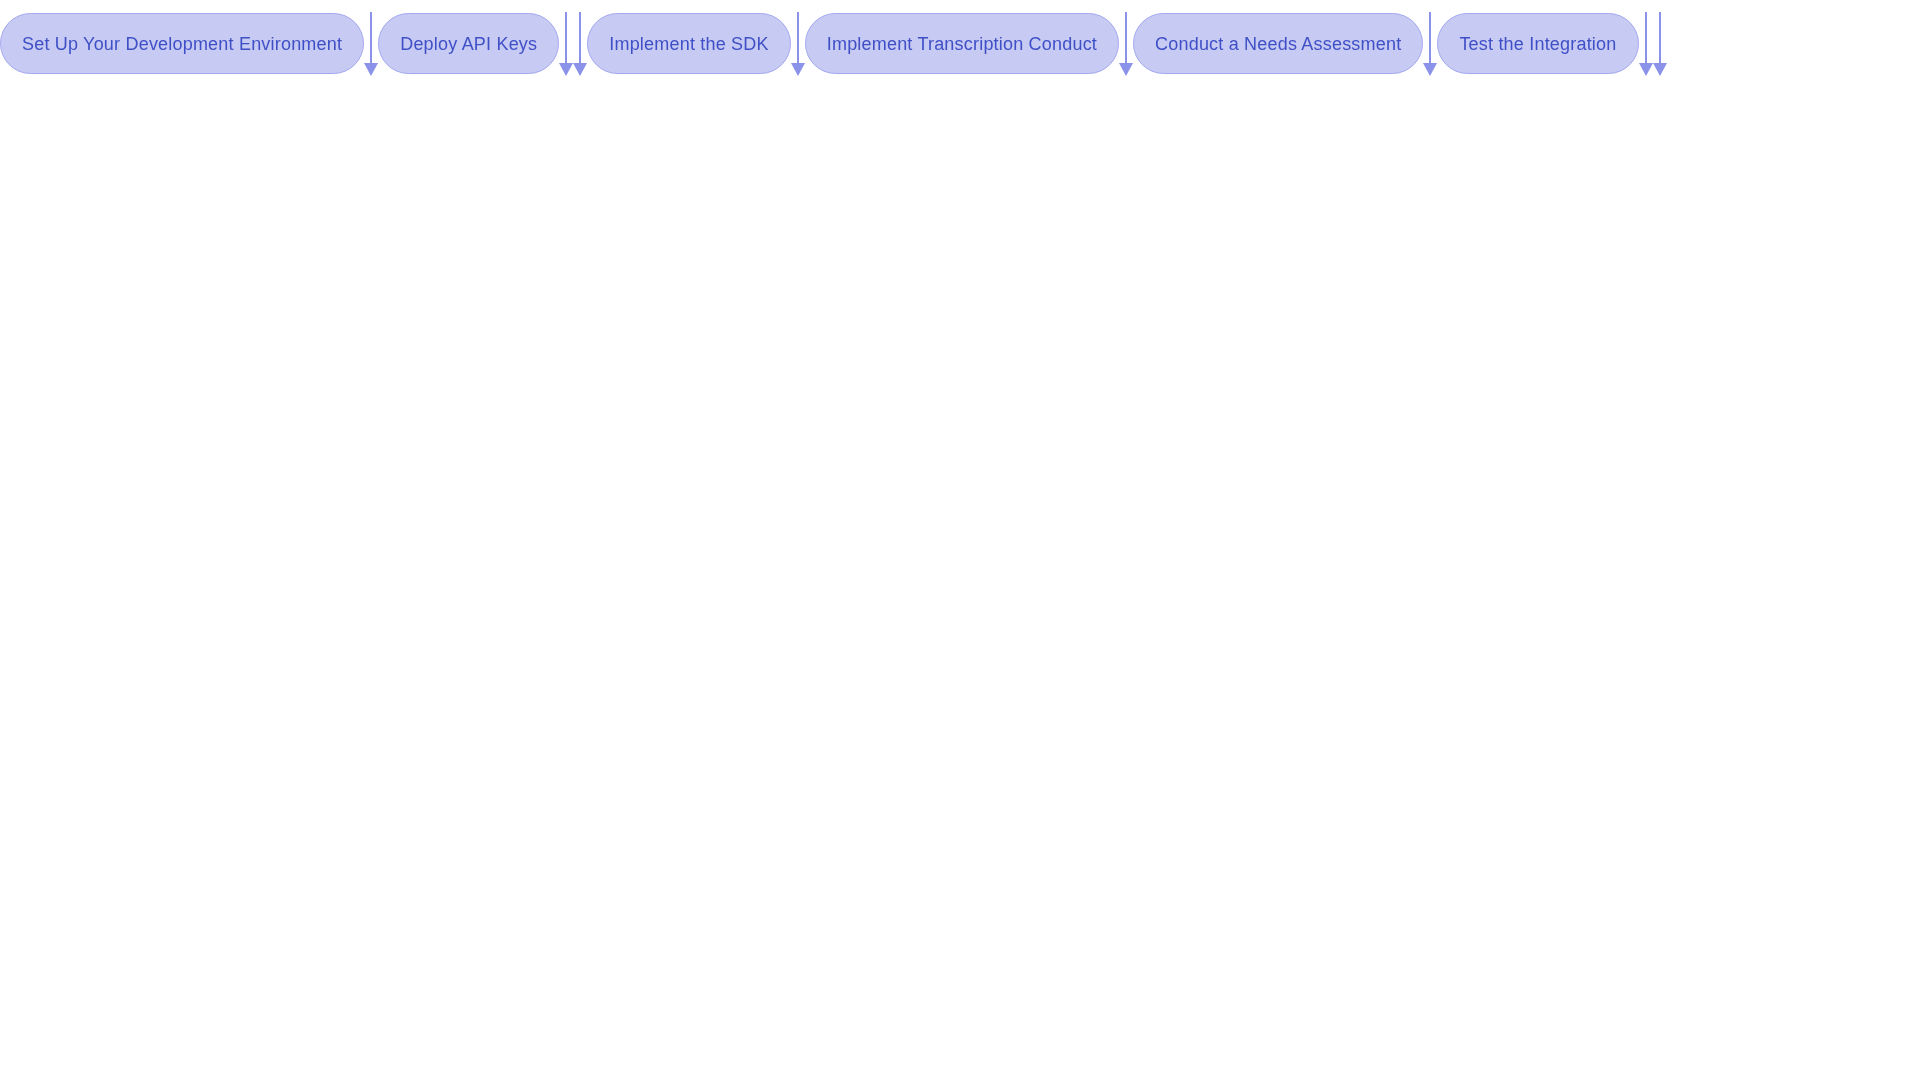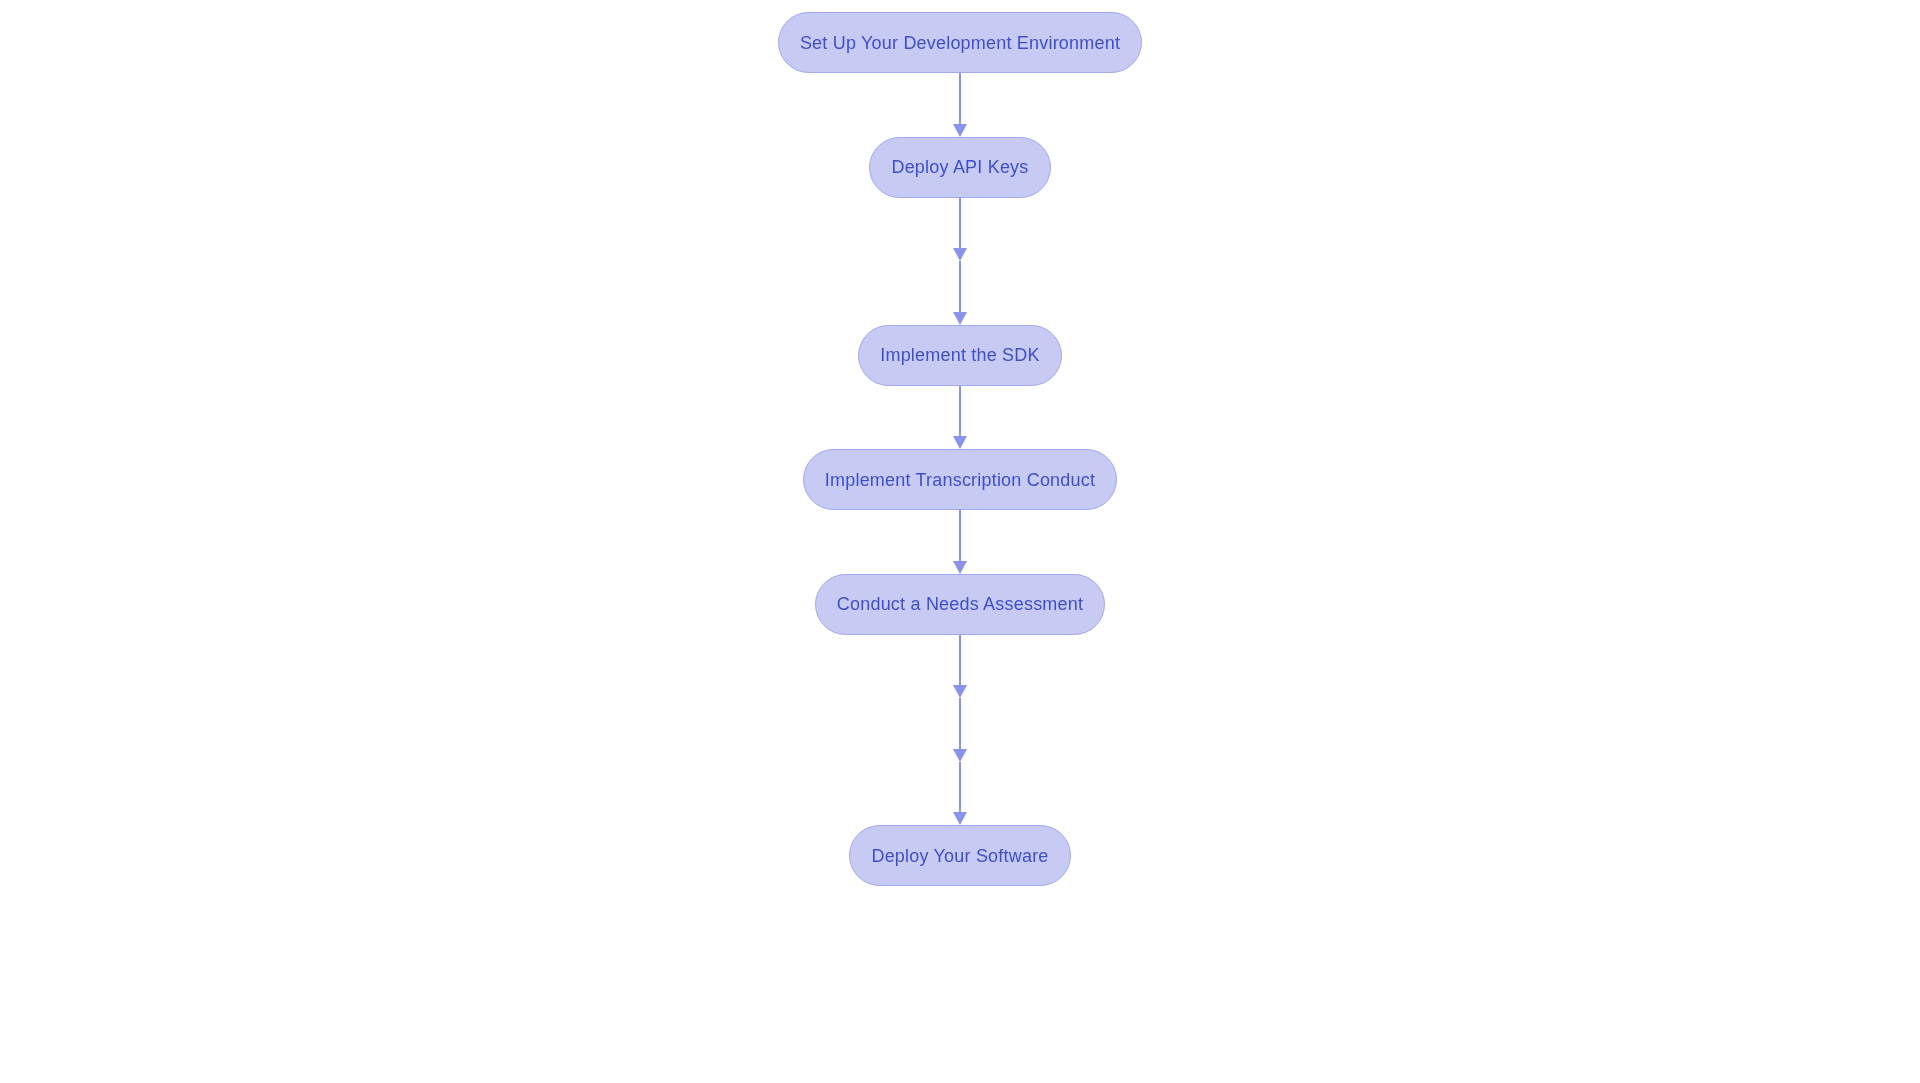--- a/index.html
+++ b/index.html
@@ -21,21 +21,21 @@
     height: 1083px;
     background: var(--background);
     overflow: hidden;
   }
   .flow {
     position: absolute;
     left: 0;
     top: 12px;
     width: 100%;
     display: flex;
-    flex-direction: column;
+    flex-direction: row;
     align-items: center;
   }
   .node {
     height: 61px;
     min-width: 150px;
     padding: 0 21px;
     display: flex;
     align-items: center;
     justify-content: center;
     background: var(--node-fill);
@@ -121,30 +121,30 @@
 
     <div class="node">
       <span class="node-label">Conduct a Needs Assessment</span>
     </div>
 
     <div class="arrow">
       <div class="arrow-line"></div>
       <div class="arrowhead"></div>
     </div>
 
+    <div class="node">
+      <span class="node-label">Test the Integration</span>
+    </div>
 
     <div class="arrow">
       <div class="arrow-line"></div>
       <div class="arrowhead"></div>
     </div>
 
 
     <div class="arrow">
       <div class="arrow-line"></div>
       <div class="arrowhead"></div>
     </div>
 
-    <div class="node">
-      <span class="node-label">Deploy Your Software</span>
-    </div>
 
   </div>
 </div>
 
 </body></html>

